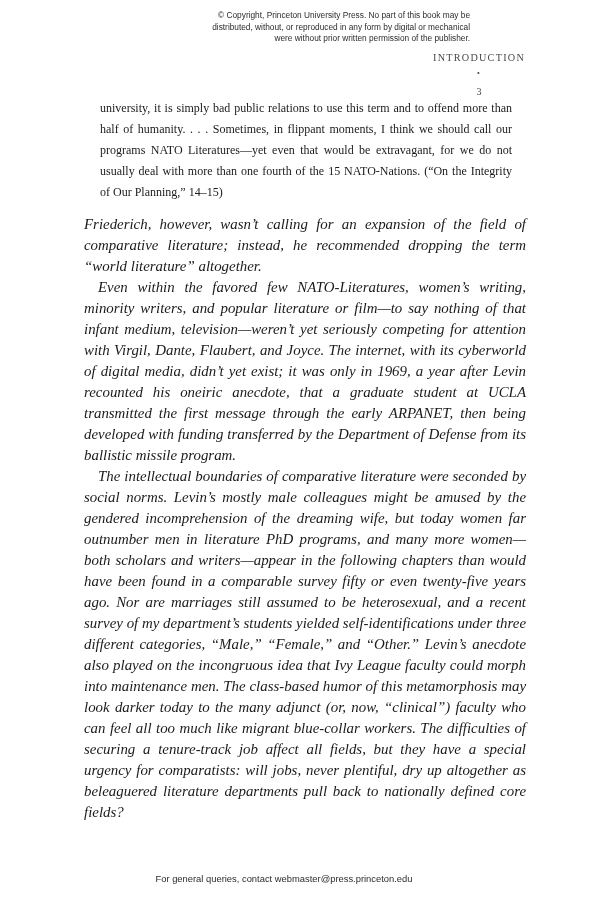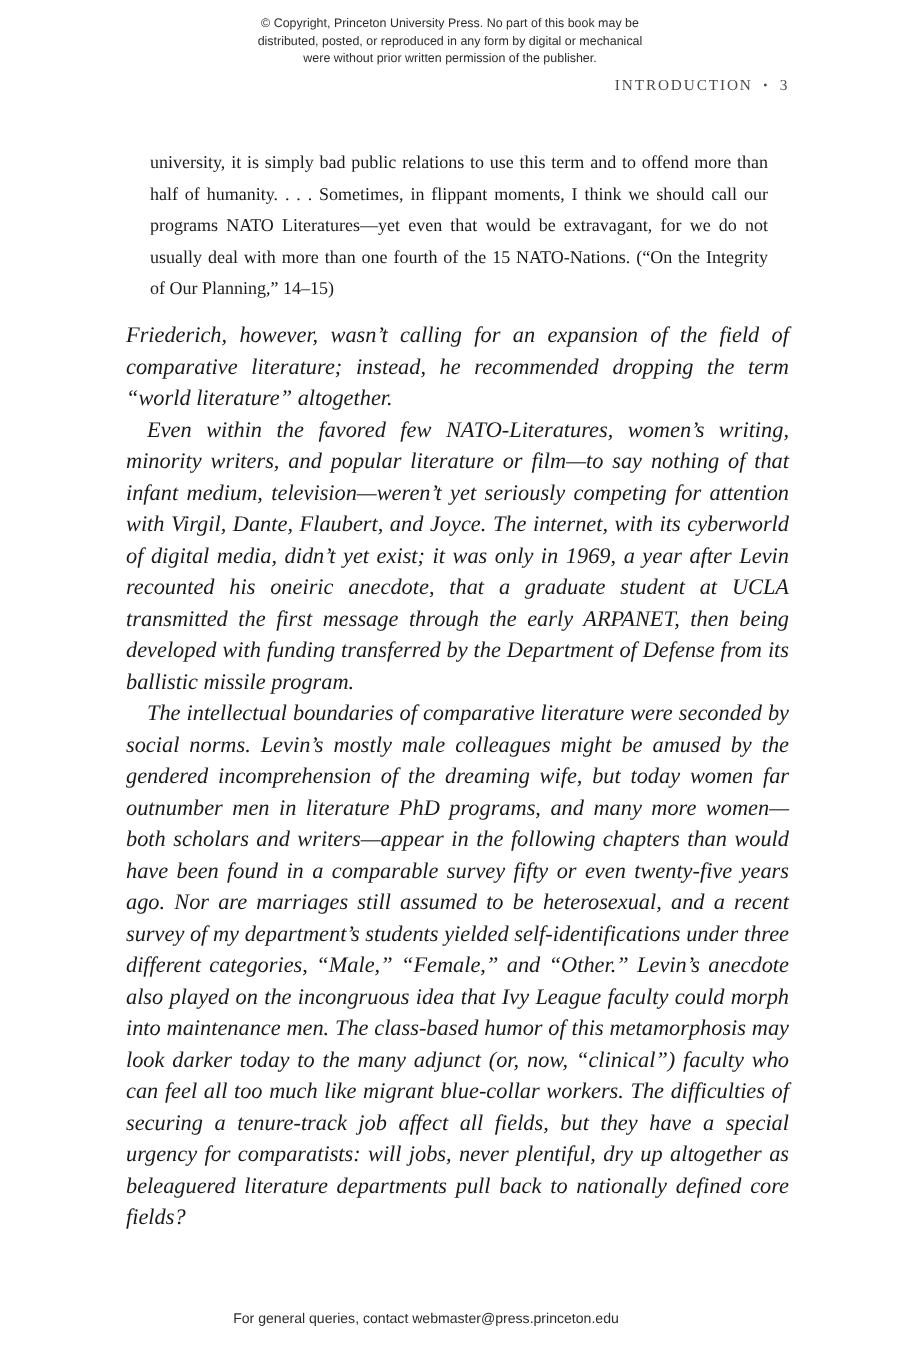--- a/index.html
+++ b/index.html
@@ -21,34 +21,35 @@
     position: absolute;
     top: 10px;
     left: 130px;
     width: 340px;
     text-align: center;
     font-family: "Liberation Sans", sans-serif;
     font-size: 8.3px;
     line-height: 11.6px;
     color: #2b2b2b;
   }
-  .copyright-header .ln { display: block; white-space: nowrap; }
+  .copyright-header .ln { display: block; white-space: nowrap; text-align: right; }
 
   
   .running-head {
     position: absolute;
     top: 52px;
     right: 75px;
     font-family: "Liberation Serif", serif;
     font-size: 10.2px;
     letter-spacing: 1.25px;
     color: #494949;
     display: flex;
     align-items: center;
     gap: 7px;
+    flex-direction: column;
   }
   .running-head .rh-label { white-space: nowrap; }
   .running-head .rh-sep { font-size: 8px; position: relative; top: -1px; }
   .running-head .rh-page { letter-spacing: 0; }
 
   
   .page-body {
     position: absolute;
     top: 98px;
     left: 84px;
@@ -87,21 +88,21 @@
     font-family: "Liberation Sans", sans-serif;
     font-size: 9.4px;
     color: #2b2b2b;
   }
 </style>
 </head>
 <body>
 
 <div class="copyright-header">
   <span class="ln">© Copyright, Princeton University Press. No part of this book may be</span>
-  <span class="ln">distributed, posted, or reproduced in any form by digital or mechanical</span>
+  <span class="ln">distributed, without, or reproduced in any form by digital or mechanical</span>
   <span class="ln">were without prior written permission of the publisher.</span>
 </div>
 
 <div class="running-head">
   <span class="rh-label">INTRODUCTION</span>
   <span class="rh-sep">•</span>
   <span class="rh-page">3</span>
 </div>
 
 <div class="page-body">

